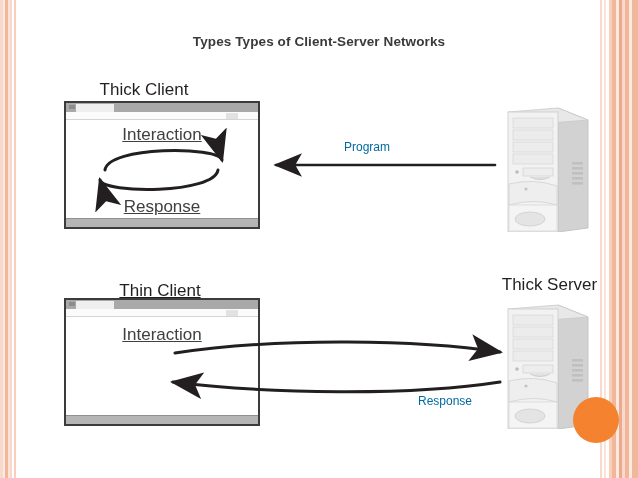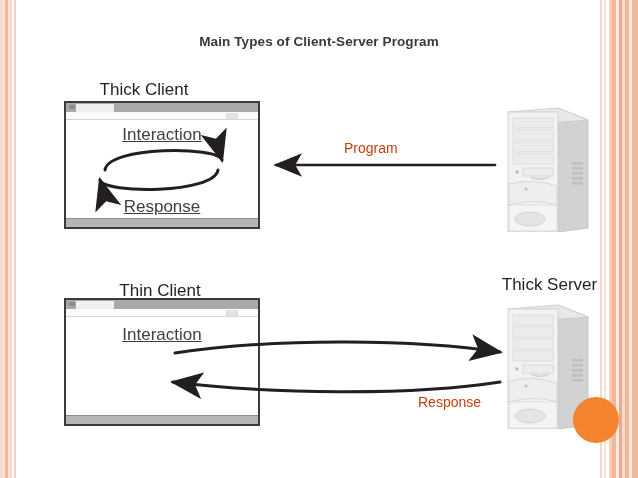--- a/index.html
+++ b/index.html
@@ -131,22 +131,22 @@
     left: 0; top: 0;
     width: 638px;
     height: 478px;
     pointer-events: none;
   }
 
   
   .arrow-label {
     position: absolute;
     font-family: "Liberation Sans", sans-serif;
-    font-size: 14px;
-    color: #c2410c;
+    font-size: 12px;
+    color: #0369a1;
     white-space: nowrap;
   }
 
   
   .tower { position: absolute; }
 
   
   .orange-dot {
     position: absolute;
     border-radius: 50%;
@@ -172,40 +172,40 @@
     <div class="stripe" style="left:609px;width:3px;background:#f7cfbb;"></div>
     <div class="stripe" style="left:612px;width:4px;background:#f2b698;"></div>
     <div class="stripe" style="left:616px;width:3px;background:#fbeae2;"></div>
     <div class="stripe" style="left:619px;width:3px;background:#ecaa8b;"></div>
     <div class="stripe" style="left:622px;width:3px;background:#f7d9cd;"></div>
     <div class="stripe" style="left:625px;width:4px;background:#f2b698;"></div>
     <div class="stripe" style="left:629px;width:3px;background:#fbeae2;"></div>
     <div class="stripe" style="left:632px;width:6px;background:#f0b79b;"></div>
   </div>
 
-  <div class="title">Main Types of Client-Server Program</div>
+  <div class="title">Types Types of Client-Server Networks</div>
 
   <div class="label" style="left:44px;top:80px;width:200px;">Thick Client</div>
 
   <div class="window" style="left:64px;top:101px;width:196px;height:128px;">
     <div class="win-titlebar">
       <div class="win-dot"></div>
       <div class="win-tab"></div>
     </div>
     <div class="win-toolbar">
       <div class="win-urlbox"></div>
     </div>
     <div class="win-body"></div>
     <div class="win-statusbar"></div>
   </div>
 
   <div class="win-text" style="left:64px;top:125px;width:196px;">Interaction</div>
   <div class="win-text" style="left:64px;top:197px;width:196px;">Response</div>
 
-  <div class="label" style="left:60px;top:281px;width:200px;">Thin Client</div>
+  <div class="label" style="left:60px;top:281px;width:200px;text-decoration:underline;">Thin Client</div>
 
   <div class="window" style="left:64px;top:298px;width:196px;height:128px;">
     <div class="win-titlebar">
       <div class="win-dot"></div>
       <div class="win-tab"></div>
     </div>
     <div class="win-toolbar">
       <div class="win-urlbox"></div>
     </div>
     <div class="win-body"></div>

